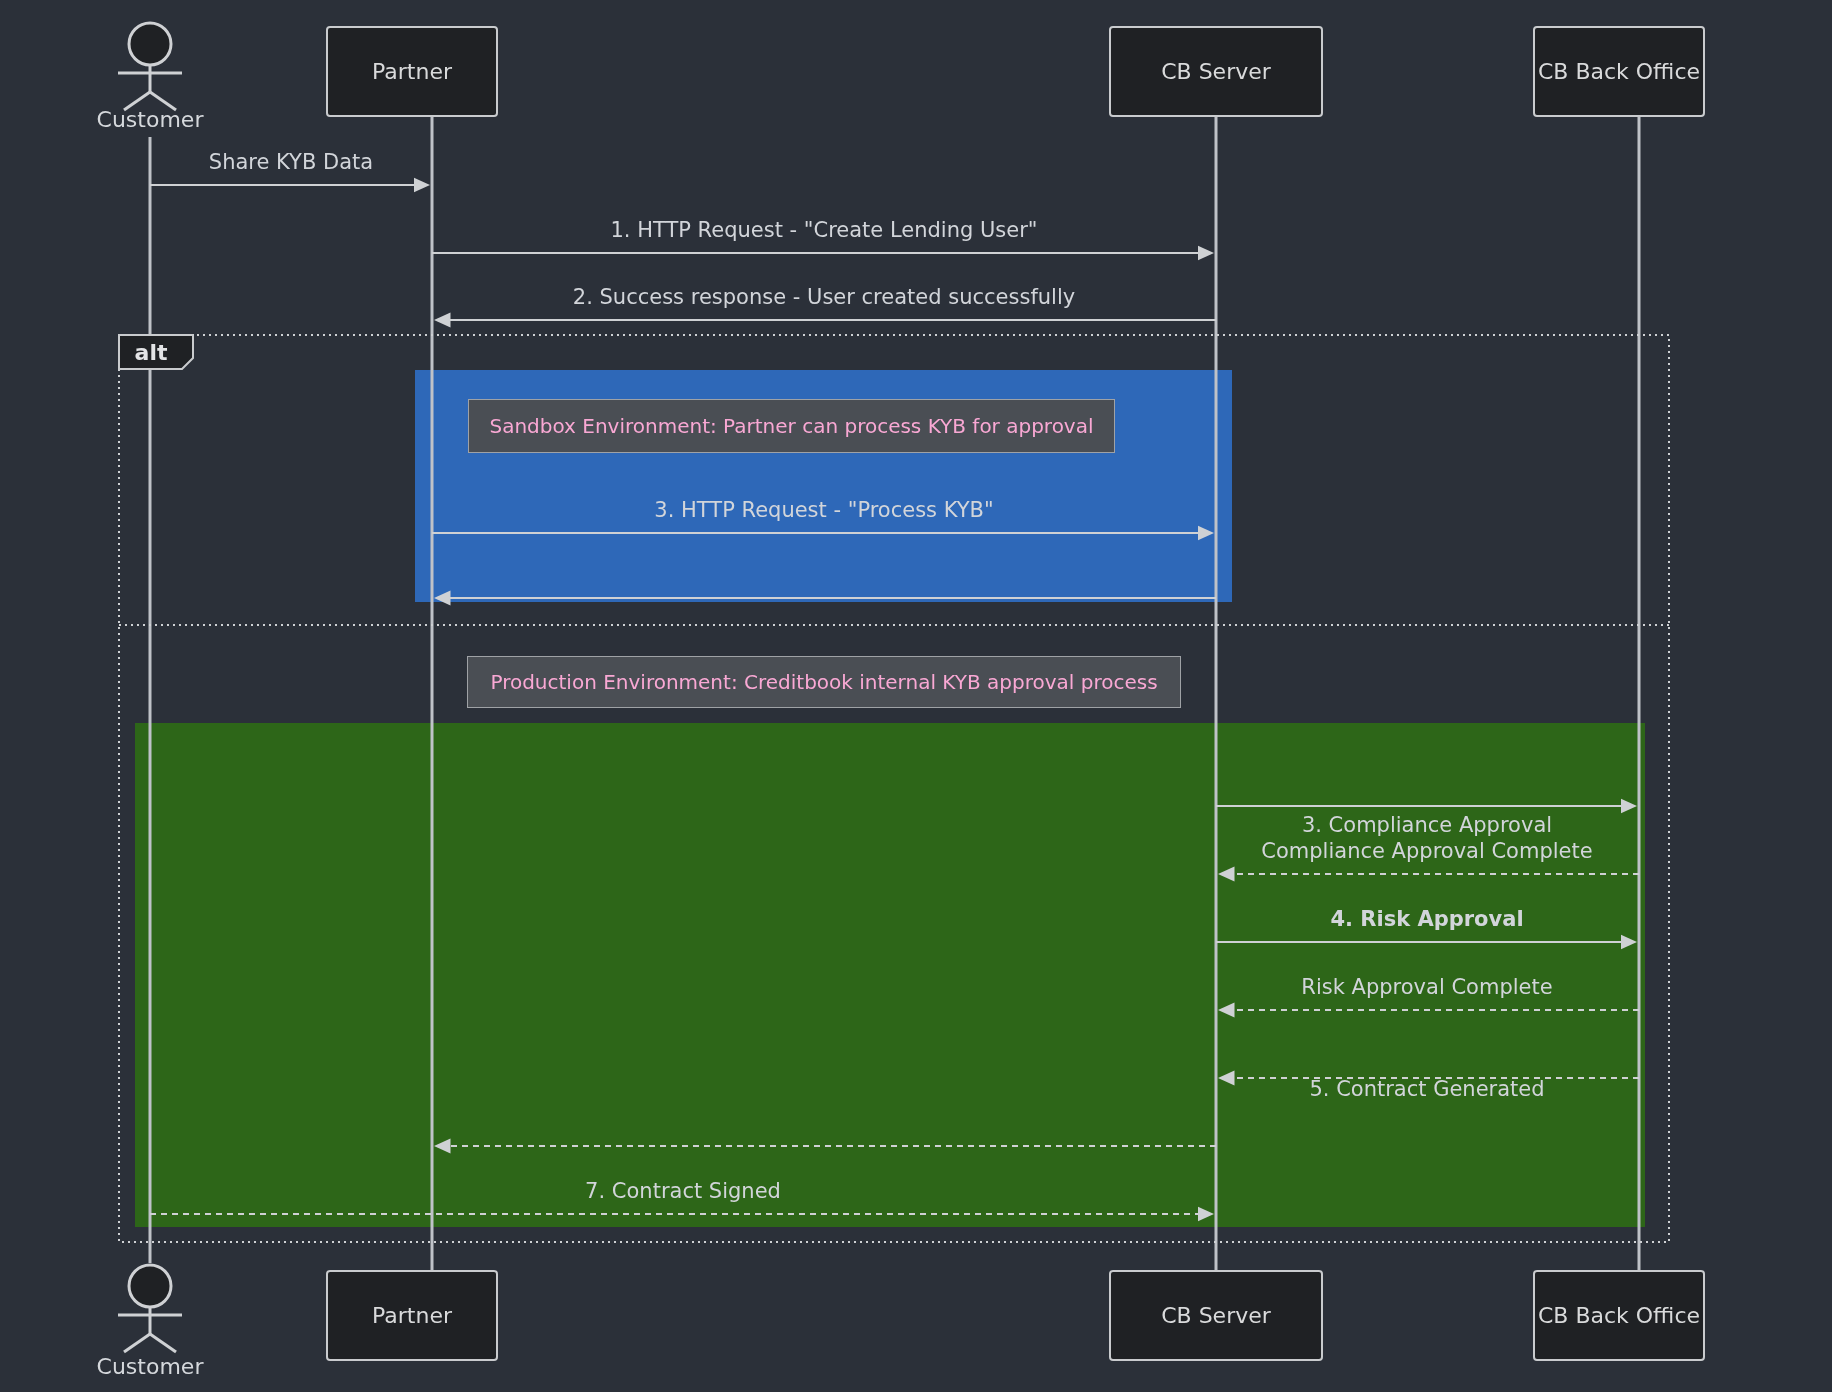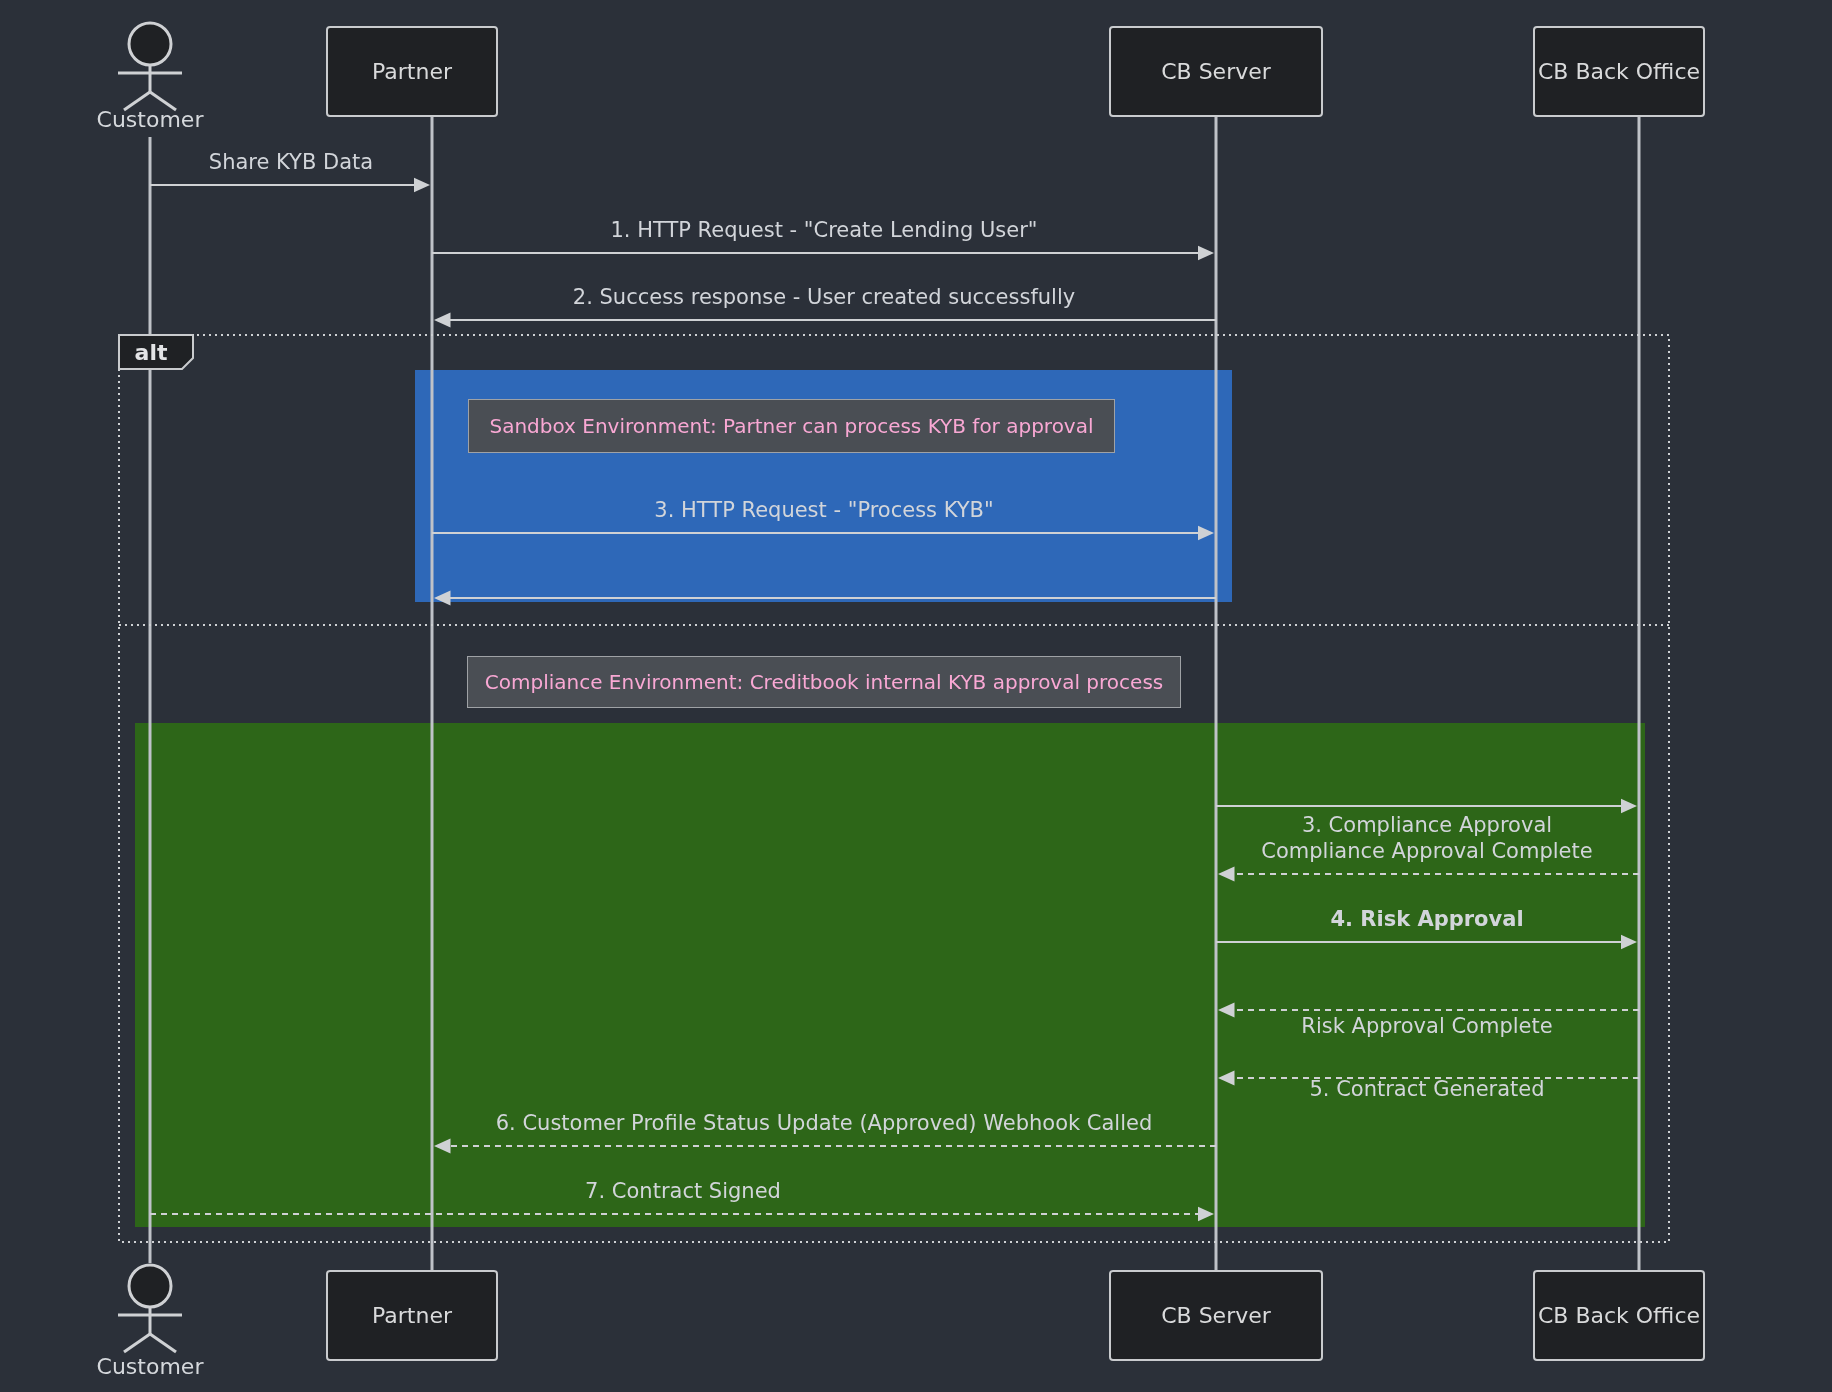--- a/index.html
+++ b/index.html
@@ -105,27 +105,26 @@
   <div class="actor-box" style="left:1533px;top:1270px;">
     <span>CB Back Office</span>
   </div>
 
   <div class="actor-label" style="left:150px;top:107px;">Customer</div>
   <div class="actor-label" style="left:150px;top:1354px;">Customer</div>
 
   <div class="alt-text">alt</div>
 
   <div class="note" style="left:468px;top:399px;width:647px;height:54px;">Sandbox Environment: Partner can process KYB for approval</div>
-  <div class="note" style="left:467px;top:656px;width:714px;height:52px;">Compliance Environment: Creditbook internal KYB approval process</div>
+  <div class="note" style="left:467px;top:656px;width:714px;height:52px;">Production Environment: Creditbook internal KYB approval process</div>
 
   <div class="msg-label" style="left:291px;top:150px;">Share KYB Data</div>
   <div class="msg-label" style="left:824px;top:218px;">1. HTTP Request - "Create Lending User"</div>
   <div class="msg-label" style="left:824px;top:285px;">2. Success response - User created successfully</div>
   <div class="msg-label" style="left:824px;top:498px;">3. HTTP Request - "Process KYB"</div>
   <div class="msg-label" style="left:1427px;top:771px;margin-top:42px;">3. Compliance Approval</div>
   <div class="msg-label" style="left:1427px;top:839px;">Compliance Approval Complete</div>
   <div class="msg-label" style="left:1427px;top:907px;font-weight:bold;">4. Risk Approval</div>
-  <div class="msg-label" style="left:1427px;top:975px;margin-top:39px;">Risk Approval Complete</div>
+  <div class="msg-label" style="left:1427px;top:975px;">Risk Approval Complete</div>
   <div class="msg-label" style="left:1427px;top:1077px;">5. Contract Generated</div>
-  <div class="msg-label" style="left:824px;top:1111px;">6. Customer Profile Status Update (Approved) Webhook Called</div>
   <div class="msg-label" style="left:683px;top:1179px;">7. Contract Signed</div>
 
 </div>
 
 </body></html>

